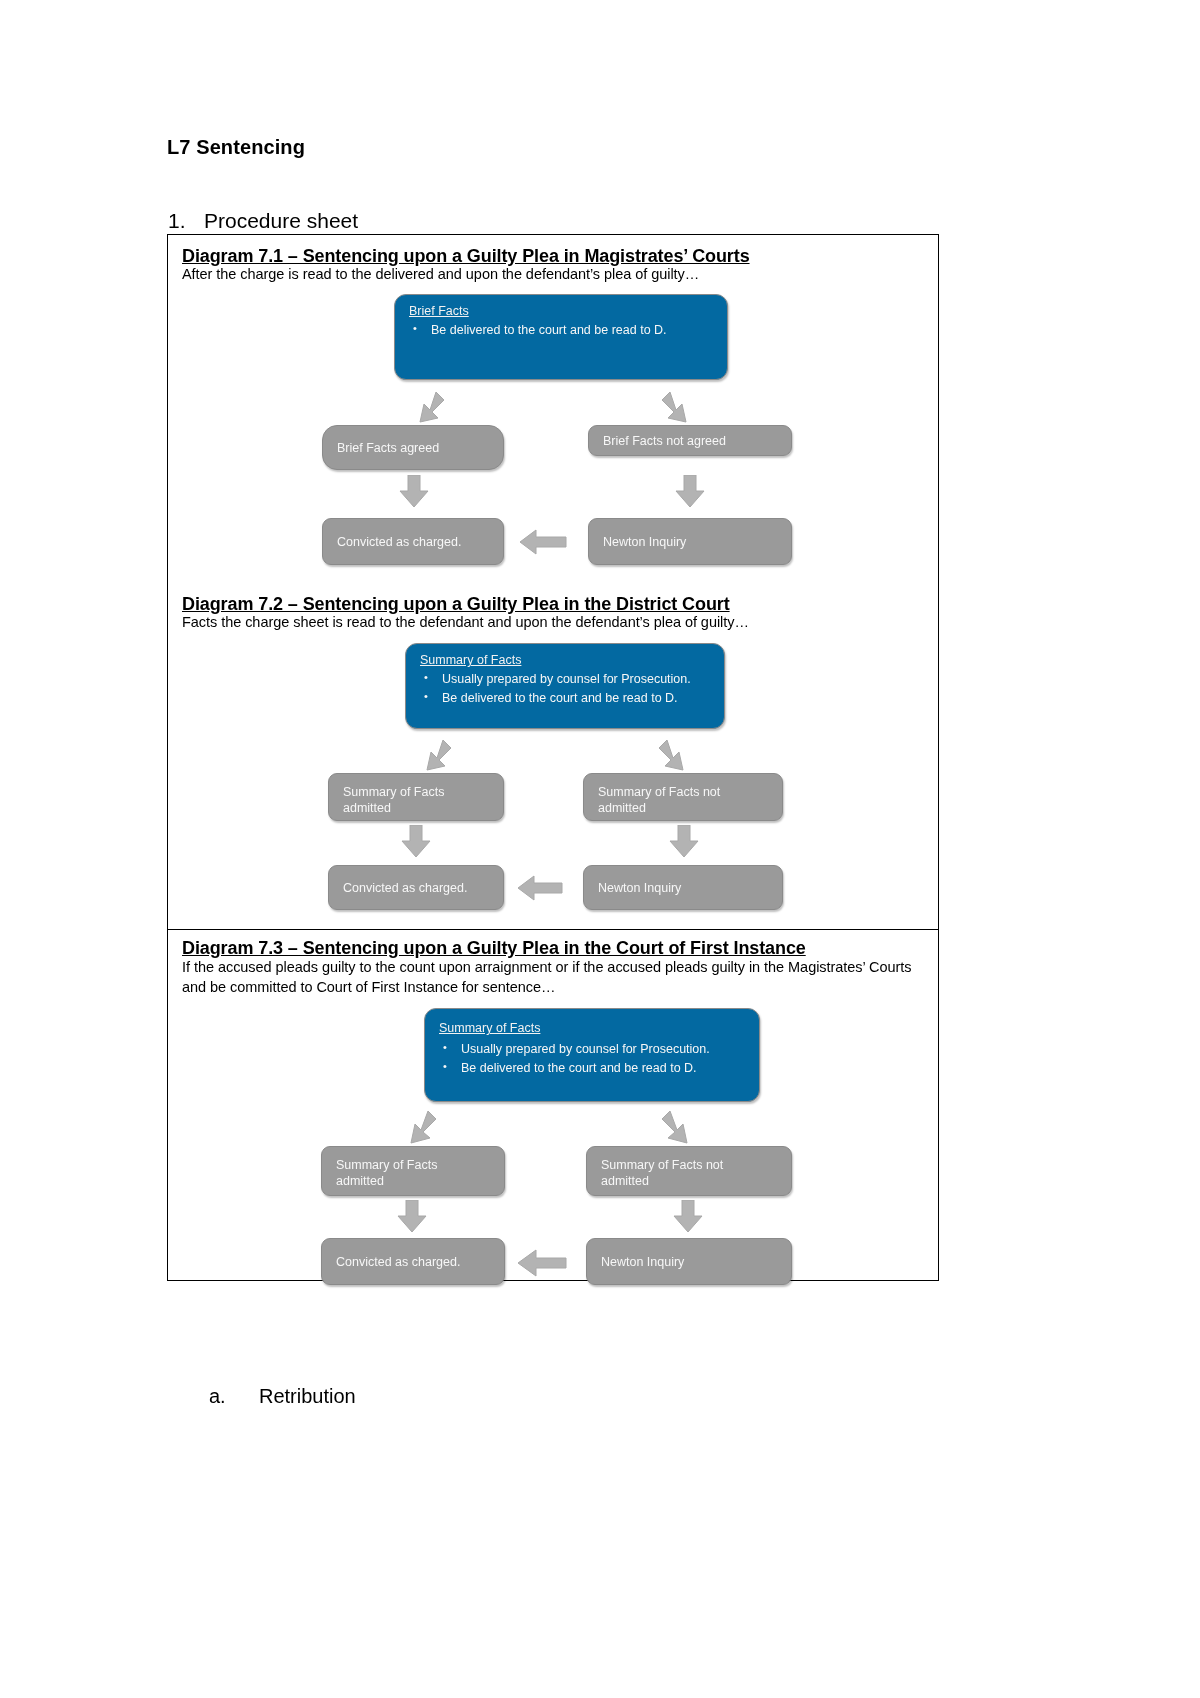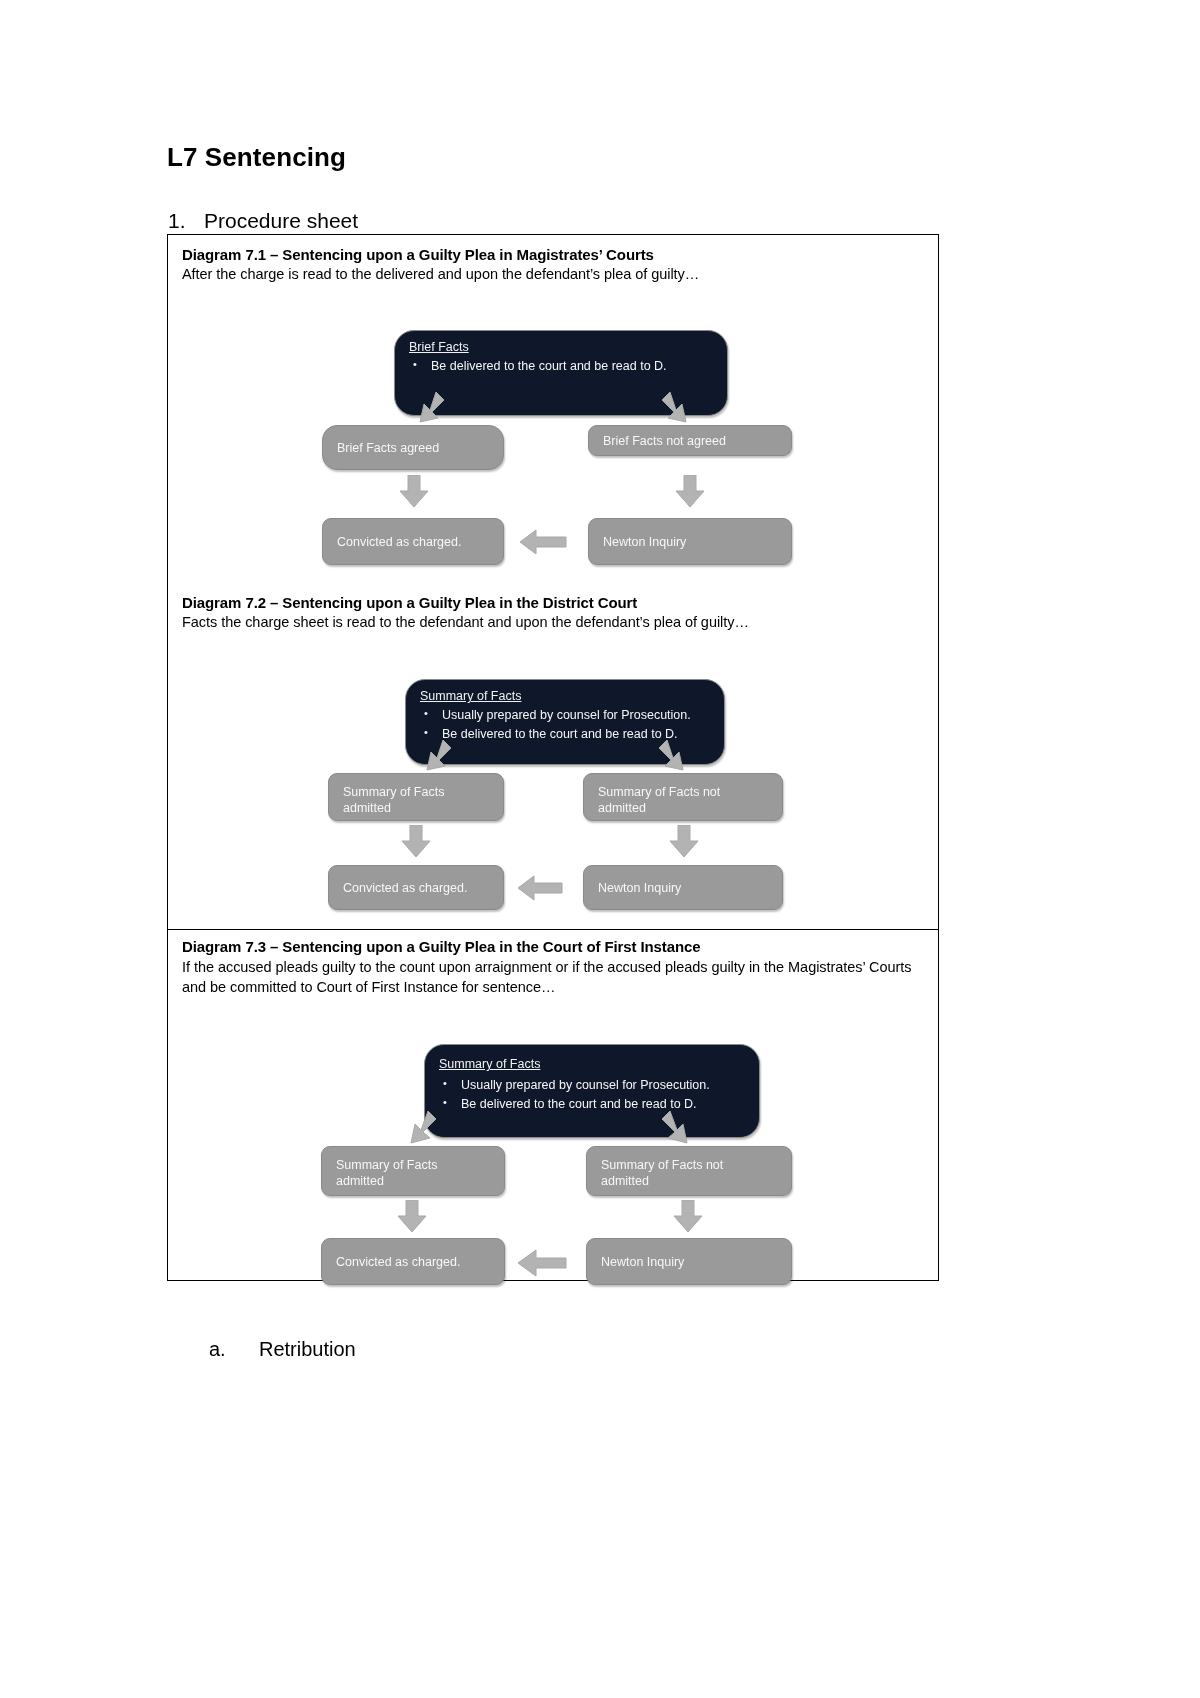--- a/index.html
+++ b/index.html
@@ -10,71 +10,72 @@
     font-family:"Liberation Sans", sans-serif;
     color:#000;
     position:relative;
     overflow:hidden;
   }
 
   .page { position:absolute; left:0; top:0; width:1200px; height:1698px; }
 
   
   .doc-title {
-    position:absolute; left:167px; top:142px;
-    font-size:26px; font-weight:700; letter-spacing:.1px;text-align:center;
+    position:absolute; left:167px; top:136px;
+    font-size:20px; font-weight:700; letter-spacing:.1px;text-align:center;
   }
   .sec {
     position:absolute;
     font-size:21px; font-weight:400;
   }
   .sec-num { display:inline-block; width:36px; }
   .sec1 { left:168px; top:209px; }
   .sec2 { left:168px; top:1347px; }
-  .sub-a { position:absolute; left:209px; top:1338px; font-size:20px; }
+  .sub-a { position:absolute; left:209px; top:1385px; font-size:20px; }
   .sub-a .sub-num { display:inline-block; width:50px; }
 
   
   .chart-frame {
     position:absolute; left:167px; top:234px;
     width:772px; height:1047px;
     border:1px solid #000;
     background:#fff;
   }
   .chart-frame .divider {
     position:absolute; left:0; right:0; height:0;
     border-top:1px solid #000;
   }
 
   
   .diagram { position:absolute; left:0; right:0; }
 
   .dg-title {
     position:absolute;
-    font-size:15px; font-weight:700;
+    font-size:18px; font-weight:700;
+    text-decoration:underline;
     white-space:nowrap;
     letter-spacing:-.1px;
   }
   .dg-sub {
     position:absolute;
     font-size:14.5px; font-weight:400;
     letter-spacing:-.05px;
   }
   .dg-sub.two-line { width:760px; line-height:1.35; }
 
   
   .fbox {
     position:absolute;
     background:#9a9a9a;
     border:1px solid #8a8a8a;
     border-radius:9px;
     color:#ffffff;
     box-shadow:1px 2px 2px rgba(0,0,0,.25);
   }
-  .fbox.top { border-radius:20px; background:#0f172a;margin-top:36px; }
+  .fbox.top { border-radius:12px; background:#0369a1; }
   .fbox .hdr {
     position:absolute; left:14px; top:9px;
     font-size:12.5px; font-weight:400;
     text-decoration:underline;
     color:#f2f2f2;
   }
   .fbox ul {
     position:absolute; left:14px; right:10px; top:27px;
     margin:0; padding:0; list-style:none;
   }

